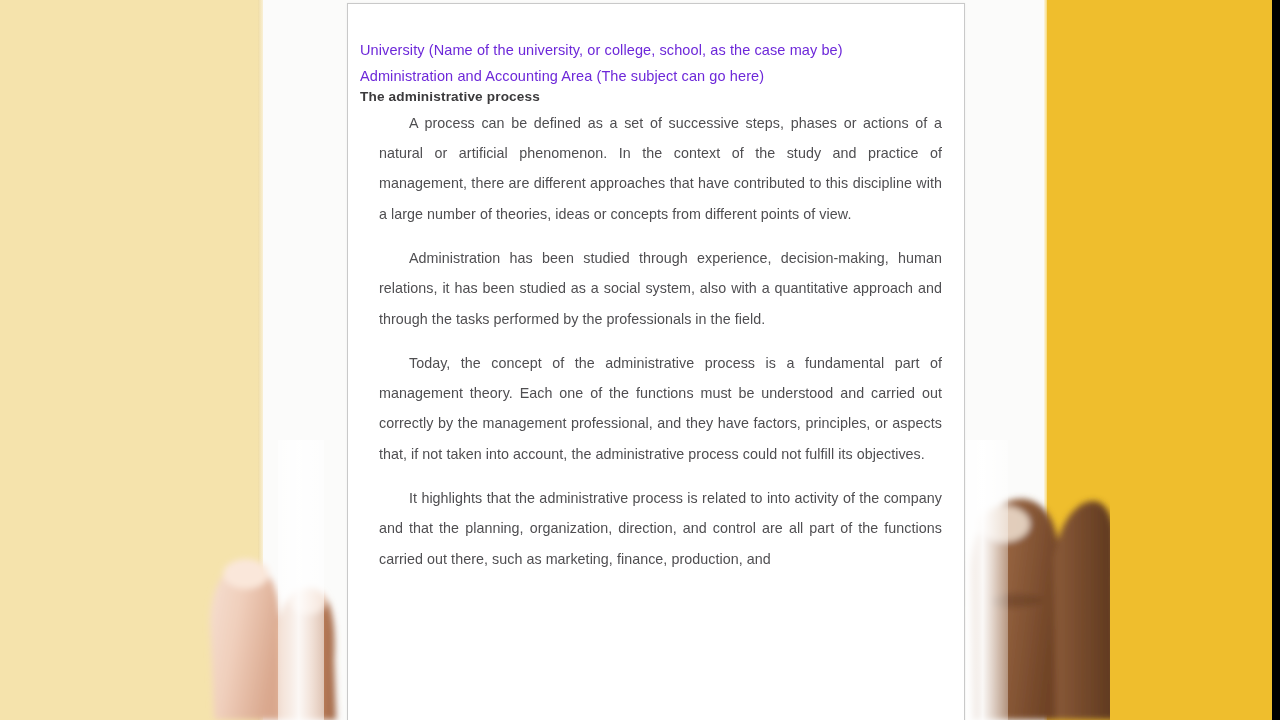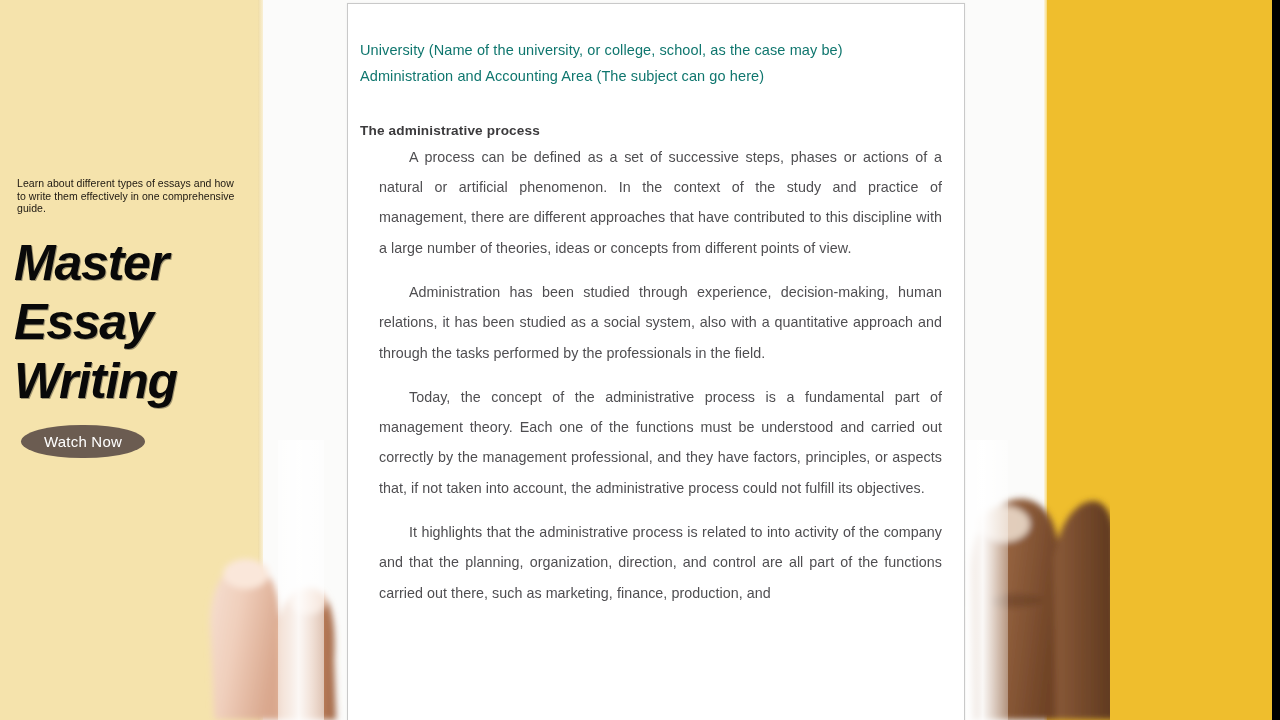--- a/index.html
+++ b/index.html
@@ -138,29 +138,28 @@
     background: #ffffff;
     border: 1px solid #c9c9c9;
     box-sizing: border-box;
     overflow: hidden;
     box-shadow: 0 0 2px rgba(0,0,0,0.06);
   }
   .page-inner {
     padding: 34px 22px 0 12px;
   }
   .doc-head {
-    color: #0f766e;
+    color: #6d28d9;
     font-size: 14.5px;
     line-height: 25.5px;
     letter-spacing: 0.1px;
     filter: blur(0.18px);
   }
   .doc-head div { white-space: nowrap; }
   .doc-h2 {
-    margin-top: 34px;
     font-size: 13.6px;
     font-weight: 700;
     color: #3b3a3c;
     letter-spacing: 0.15px;
     filter: blur(0.18px);
   }
   .doc-p {
     margin-top: 6px;
     font-size: 14.3px;
     line-height: 30.2px;
@@ -215,31 +214,20 @@
 
 <div class="stage">
 
   <div class="panel-left"></div>
   <div class="panel-left-edge"></div>
   <div class="panel-mid"></div>
   <div class="panel-right-edge"></div>
   <div class="panel-right"></div>
   <div class="bar-right"></div>
 
-  <div class="promo">
-    <div class="promo-subtitle">Learn about different types of essays and how to write them effectively in one comprehensive guide.</div>
-
-    <div class="promo-title">
-      <span>Master</span>
-      <span>Essay</span>
-      <span>Writing</span>
-    </div>
-
-    <button class="cta">Watch Now</button>
-  </div>
 
   <div class="page">
     <div class="page-inner">
 
       <div class="doc-head">
         <div>University (Name of the university, or college, school, as the case may be)</div>
         <div>Administration and Accounting Area (The subject can go here)</div>
       </div>
 
       <div class="doc-h2">The administrative process</div>

